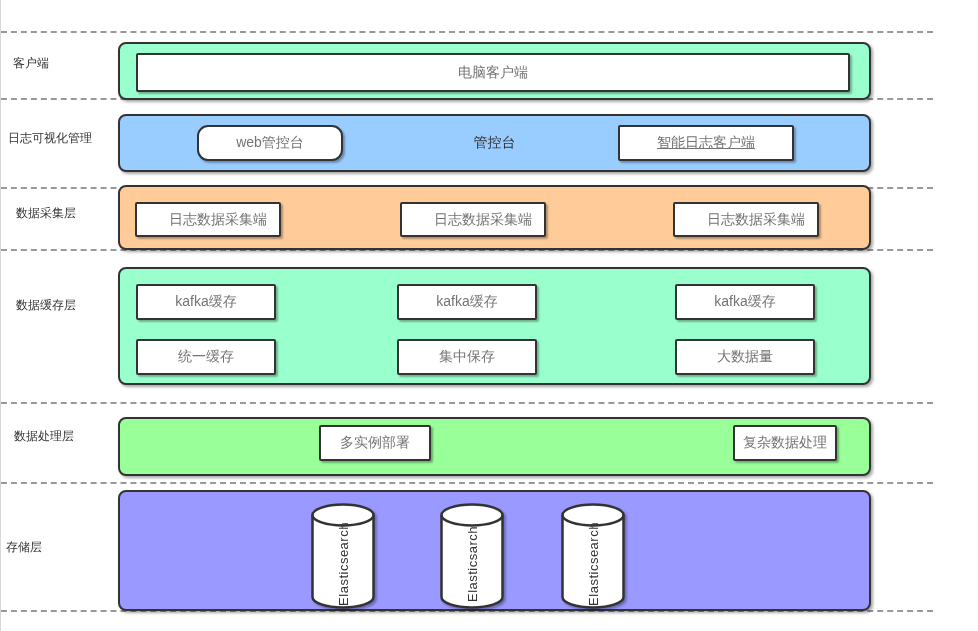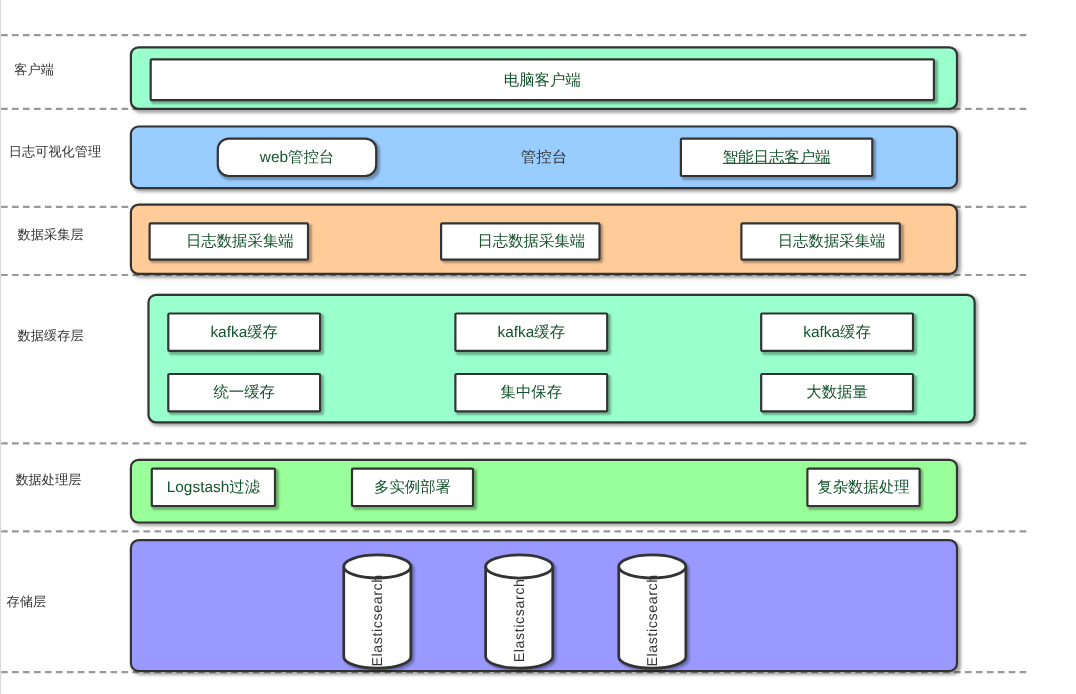--- a/index.html
+++ b/index.html
@@ -11,28 +11,28 @@
   .dash{position:absolute;left:0;width:932px;height:0;border-top:2px dashed #999;}
   .rlabel{position:absolute;font-size:12px;line-height:16px;color:#333;white-space:nowrap;}
   .layer{
     position:absolute;left:117px;width:753px;box-sizing:border-box;
     border:2px solid #333;border-radius:8px;
     box-shadow:2px 2px 3px rgba(0,0,0,0.35);
   }
   .layer.client{top:42px;height:58px;background:#99FFCC;}
   .layer.visual{top:114px;height:58px;background:#99CCFF;}
   .layer.collect{top:185px;height:65px;background:#FFCC99;}
-  .layer.cache{top:267px;height:118px;background:#99FFCC;margin-left:16px;}
+  .layer.cache{top:267px;height:118px;background:#99FFCC;}
   .layer.process{top:417px;height:59px;background:#99FF99;}
   .layer.storage{top:490px;height:121px;background:#9999FF;}
   .node{
     position:absolute;background:#fff;border:2px solid #333;border-radius:2px;
     box-shadow:2px 2px 2px rgba(0,0,0,0.3);box-sizing:border-box;
     display:flex;align-items:center;justify-content:center;
-    font-size:14px;color:#14532d;white-space:nowrap;
+    font-size:14px;color:#737373;white-space:nowrap;
   }
   .caption{position:absolute;inset:0;display:flex;align-items:center;justify-content:center;font-size:14px;color:#333;}
   
   .n-pc{left:16px;top:9px;width:714px;height:39px;}
   
   .n-web{left:77px;top:9px;width:146px;height:36px;border-radius:11px;}
   .n-smart{left:498px;top:9px;width:176px;height:36px;text-decoration:underline;}
   
   .n-agent{top:15px;width:146px;height:35px;padding-left:20px;}
   .n-agent.c1{left:15px;}
@@ -92,21 +92,20 @@
   <section class="layer cache">
     <div class="node n-cache row1 cc1">kafka缓存</div>
     <div class="node n-cache row1 cc2">kafka缓存</div>
     <div class="node n-cache row1 cc3">kafka缓存</div>
     <div class="node n-cache row2 cc1">统一缓存</div>
     <div class="node n-cache row2 cc2">集中保存</div>
     <div class="node n-cache row2 cc3">大数据量</div>
   </section>
 
   <section class="layer process">
-    <div class="node n-proc p1">Logstash过滤</div>
     <div class="node n-proc p2">多实例部署</div>
     <div class="node n-proc p4">复杂数据处理</div>
   </section>
 
   <section class="layer storage">
     <svg class="cyl cy1" width="66" height="110" viewBox="0 0 66 110">
       <path d="M2.5,13 V95 A30.5,10.5 0 0 0 63.5,95 V13" fill="#ffffff" stroke="#333333" stroke-width="2.5"></path>
       <ellipse cx="33" cy="13" rx="30.5" ry="10.5" fill="#ffffff" stroke="#333333" stroke-width="2.5"></ellipse>
       <text x="33" y="62" text-anchor="middle" dominant-baseline="central" transform="rotate(-90 33 62)">Elasticsearch</text>
     </svg>

